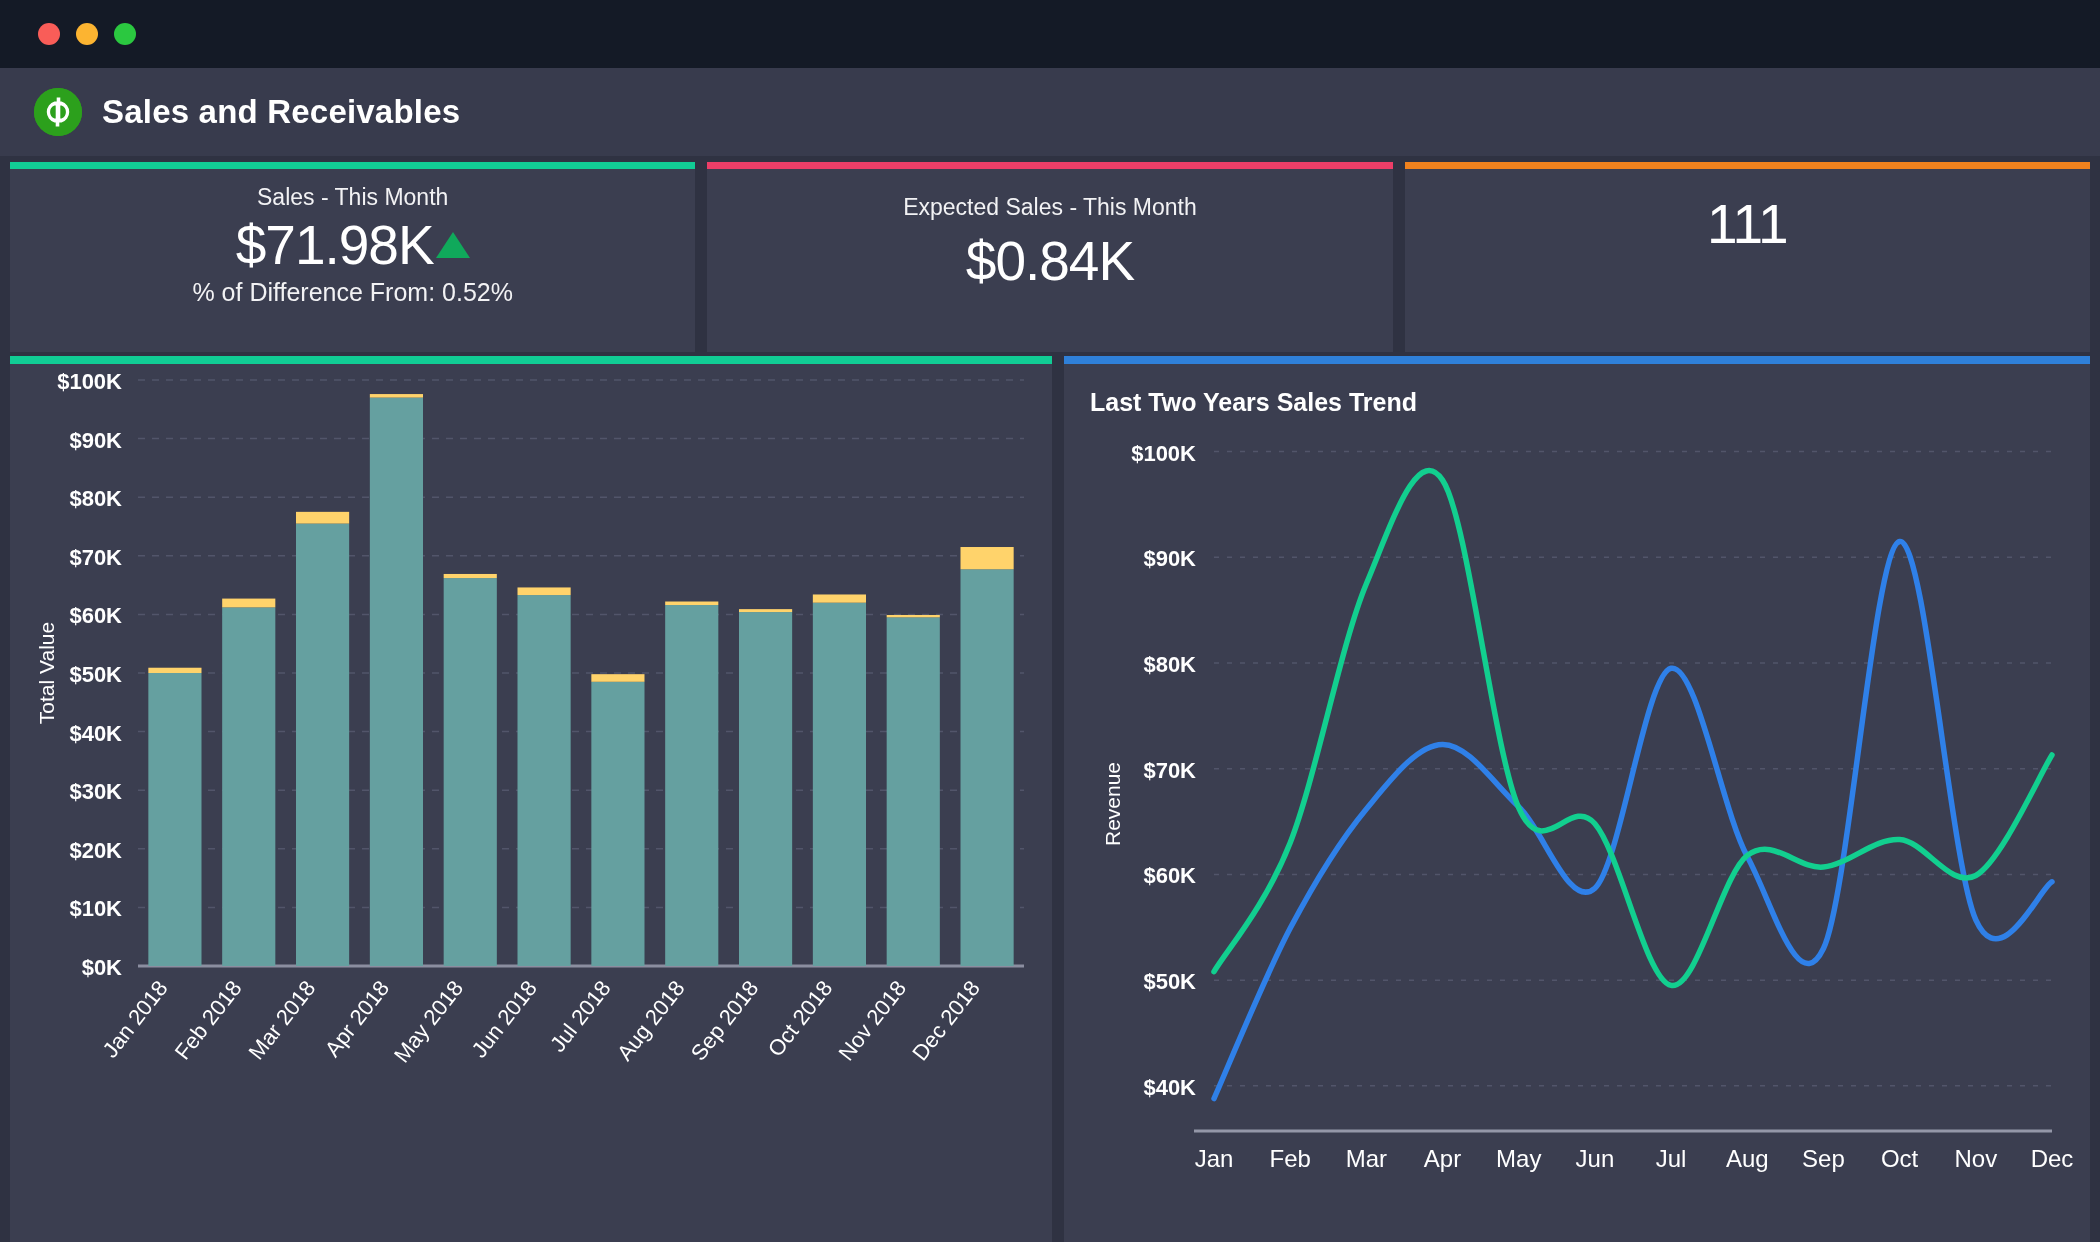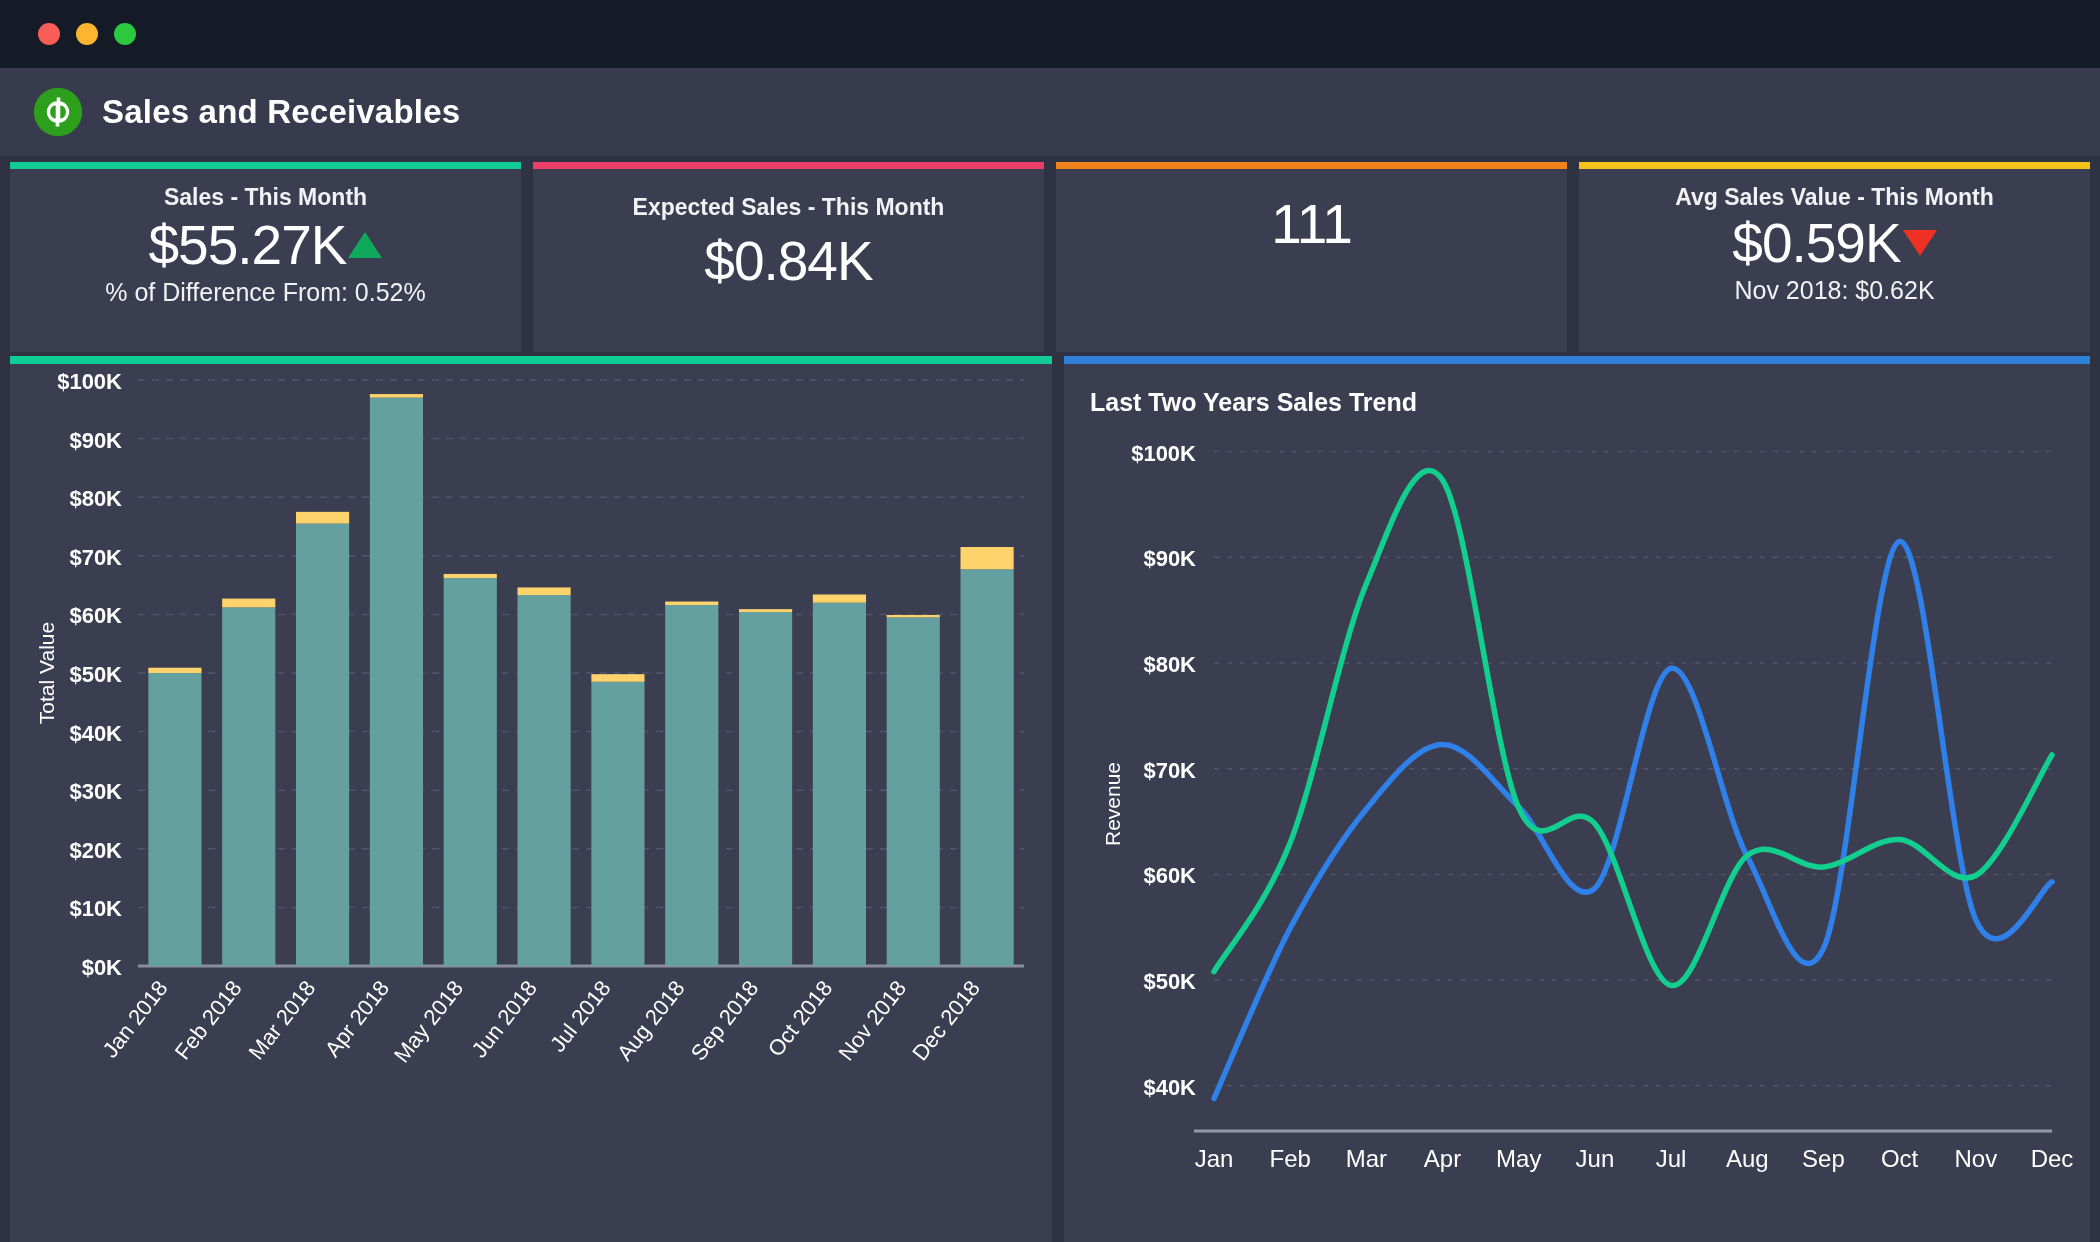--- a/index.html
+++ b/index.html
@@ -34,21 +34,21 @@
   .app-title { font-size:33px; font-weight:bold; letter-spacing:.2px; color:#ffffff; }
 
   
   .kpi-strip { display:flex; gap:12px; padding:6px 10px 4px 10px; background:#2f3242; height:200px; }
   .kpi-card {
     flex:1; background:#3b3e50; position:relative;
     display:flex; flex-direction:column; align-items:center;
     padding-top:22px;
   }
   .kpi-accent { position:absolute; top:0; left:0; right:0; height:7px; }
-  .kpi-title { font-size:23px; color:#f2f2f4; font-weight:bold; text-align:center; }
+  .kpi-title { font-size:23px; color:#f2f2f4; font-weight:normal; text-align:center; }
   .kpi-value-row { display:flex; align-items:center; justify-content:center; gap:2px; }
   .kpi-value { font-size:55px; font-weight:300; letter-spacing:-1px; line-height:1.18; color:#ffffff; }
   .kpi-sub { font-size:25px; color:#f2f2f4; font-weight:normal; }
   .tri-up { width:0;height:0;border-left:17px solid transparent;border-right:17px solid transparent;border-bottom:26px solid #10a95b; }
   .tri-down { width:0;height:0;border-left:17px solid transparent;border-right:17px solid transparent;border-top:26px solid #ee3124; }
   .kpi-card.c1 .kpi-title{ margin-bottom:2px; }
   .kpi-card.c3 .kpi-title, .kpi-card.c4 .kpi-title { padding-top:10px; }
   .kpi-card.c3 .kpi-value-row, .kpi-card.c4 .kpi-value-row { margin-top:8px; }
   .spacer-sub { height:26px; }
 
@@ -84,21 +84,21 @@
     </span>
     <span class="app-title">Sales and Receivables</span>
   </div>
 
   <div class="kpi-strip">
 
     <div class="kpi-card c1">
       <div class="kpi-accent" style="background:#11cc95"></div>
       <div class="kpi-title">Sales - This Month</div>
       <div class="kpi-value-row">
-        <span class="kpi-value">$55.27K</span>
+        <span class="kpi-value">$71.98K</span>
         <span class="tri-up"></span>
       </div>
       <div class="kpi-sub">% of Difference From: 0.52%</div>
     </div>
 
 
     <div class="kpi-card c3">
       <div class="kpi-accent" style="background:#ec3e68"></div>
       <div class="kpi-title">Expected Sales - This Month</div>
       <div class="kpi-value-row">
@@ -108,29 +108,20 @@
     </div>
 
     <div class="kpi-card c4">
       <div class="kpi-accent" style="background:#f0821e"></div>
       <div class="kpi-value-row">
         <span class="kpi-value">111</span>
       </div>
       <div class="spacer-sub"></div>
     </div>
 
-    <div class="kpi-card c5">
-      <div class="kpi-accent" style="background:#f5c219"></div>
-      <div class="kpi-title">Avg Sales Value - This Month</div>
-      <div class="kpi-value-row">
-        <span class="kpi-value">$0.59K</span>
-        <span class="tri-down"></span>
-      </div>
-      <div class="kpi-sub">Nov 2018: $0.62K</div>
-    </div>
 
   </div>
 
   <div class="charts">
 
     <div class="panel left">
       <div class="panel-accent" style="background:#11cc95"></div>
       <div class="plot-wrap">
         <svg id="bar-svg" width="1042" height="810" viewBox="0 0 1042 810">
             <line x1="128" y1="610" x2="1014" y2="610" stroke="#52556a" stroke-width="1.5" stroke-dasharray="7 7"></line>

